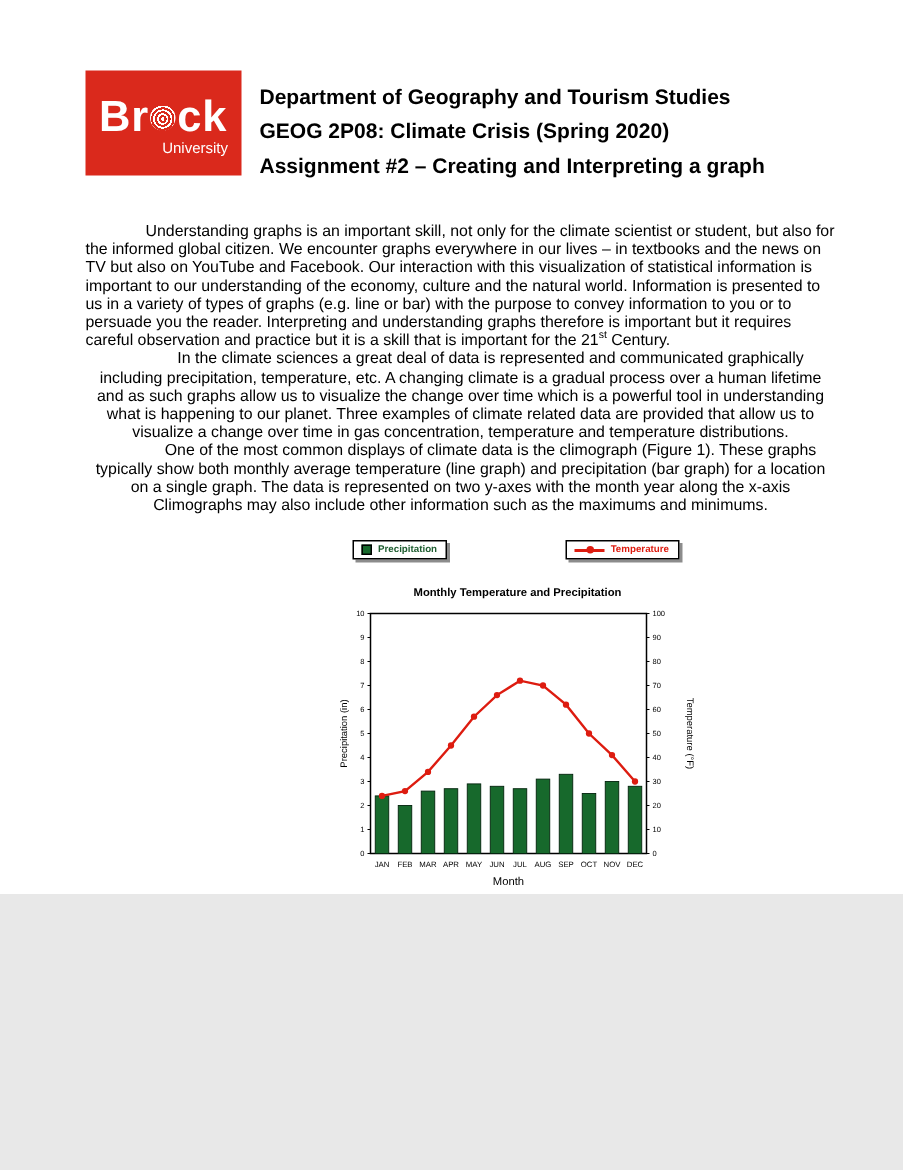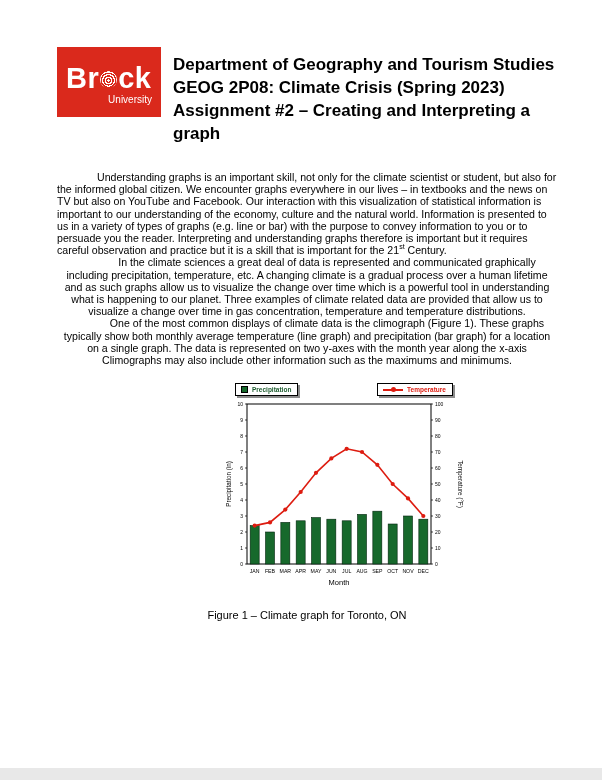--- a/index.html
+++ b/index.html
@@ -1,38 +1,38 @@
 <!DOCTYPE html>
 <html><head>
 <meta charset="utf-8">
 <style>
   html,body { margin:0; padding:0; background:#e8e8e8; }
   .page {
-    position:relative; width:602px; height:768px; margin:0 auto;
+    position:relative; width:602px; height:596px; margin:0 auto;
     background:#ffffff; font-family:"Liberation Sans", sans-serif; color:#000;
     overflow:hidden; box-sizing:border-box; padding:47px 45px 0 57px;
   }
   
   .header { display:flex; align-items:flex-start; }
   .logo {
     width:104px; height:70px; background:#da291c; color:#fff;
     box-sizing:border-box; padding:10px 9px 6px 9px; flex:0 0 auto;
     display:flex; flex-direction:column; justify-content:center;
   }
   .logo-brand {
     font-weight:bold; font-size:29px; line-height:30px; letter-spacing:0.5px;
     white-space:nowrap;
   }
   .logo-o {
     display:inline-block; width:17px; height:17px; border-radius:50%;
     background:repeating-radial-gradient(circle at 50% 55%, #ffffff 0 1.2px, #da291c 1.2px 2.6px);
     margin:0 1px;
   }
   .logo-sub { font-size:10px; font-weight:normal; text-align:right; margin-top:1px; }
-  .header-text { margin-left:12px; padding-top:6px; font-weight:bold; font-size:17px; line-height:23px; }
+  .header-text { margin-left:12px; padding-top:6px; font-weight:bold; font-size:14px; line-height:23px; }
   
   .para {
     margin:0; font-size:10.6px; line-height:12.2px; text-align:left;
     width:500px;
   }
   .para-first { margin-top:26px; }
   .para + .para { margin-top:0;text-align:center; }
   .para .indent { display:inline-block; width:40px; }
   sup { font-size:7px; line-height:0; }
   
@@ -61,21 +61,21 @@
 
 <div class="page">
 
   <div class="header">
     <div class="logo">
       <div class="logo-brand"><span>Br</span><span class="logo-o"></span><span>ck</span></div>
       <div class="logo-sub">University</div>
     </div>
     <div class="header-text">
       <div>Department of Geography and Tourism Studies</div>
-      <div>GEOG 2P08: Climate Crisis (Spring 2023)</div>
+      <div>GEOG 2P08: Climate Crisis (Spring 2020)</div>
       <div>Assignment #2 – Creating and Interpreting a graph</div>
     </div>
   </div>
 
   <p class="para para-first"><span class="indent"></span><span>Understanding graphs is an important skill, not only for the climate scientist or student, but also for the informed global citizen.  We encounter graphs everywhere in our lives – in textbooks and the news on TV but also on YouTube and Facebook. Our interaction with this visualization of statistical information is important to our understanding of the economy, culture and the natural world. Information is presented to us in a variety of types of graphs (e.g. line or bar) with the purpose to convey information to you or to persuade you the reader. Interpreting and understanding graphs therefore is important but it requires careful observation and practice but it is a skill that is important for the 21</span><sup>st</sup><span> Century.</span></p>
 
   <p class="para"><span class="indent"></span><span>In the climate sciences a great deal of data is represented and communicated graphically including precipitation, temperature, etc.  A changing climate is a gradual process over a human lifetime and as such graphs allow us to visualize the change over time which is a powerful tool in understanding what is happening to our planet.  Three examples of climate related data are provided that allow us to visualize a change over time in gas concentration, temperature and temperature distributions.</span></p>
 
   <p class="para"><span class="indent"></span><span>One of the most common displays of climate data is the climograph (Figure 1).  These graphs typically show both monthly average temperature (line graph) and precipitation (bar graph) for a location on a single graph. The data is represented on two y-axes with the month year along the x-axis Climographs may also include other information such as the maximums and minimums.</span></p>
 
@@ -85,20 +85,21 @@
         <span class="swatch-bar"></span>
         <span class="legend-label-precip">Precipitation</span>
       </div>
       <div class="legend-box">
         <span class="swatch-line">
             <span class="dot"></span>
           </span>
         <span class="legend-label-temp">Temperature</span>
       </div>
     </div>
+    <div class="chart-title">Monthly Temperature and Precipitation</div>
     <svg id="climograph" width="240" height="205">
         <rect x="22" y="8" width="184" height="160" fill="#ffffff" stroke="#000" stroke-width="1"></rect>
         <g>
           <line x1="20" y1="168" x2="22" y2="168" stroke="#000" stroke-width="0.7"></line>
           <text x="18" y="169.8" font-size="5" text-anchor="end">0</text>
           <line x1="20" y1="152" x2="22" y2="152" stroke="#000" stroke-width="0.7"></line>
           <text x="18" y="153.8" font-size="5" text-anchor="end">1</text>
           <line x1="20" y1="136" x2="22" y2="136" stroke="#000" stroke-width="0.7"></line>
           <text x="18" y="137.8" font-size="5" text-anchor="end">2</text>
           <line x1="20" y1="120" x2="22" y2="120" stroke="#000" stroke-width="0.7"></line>

